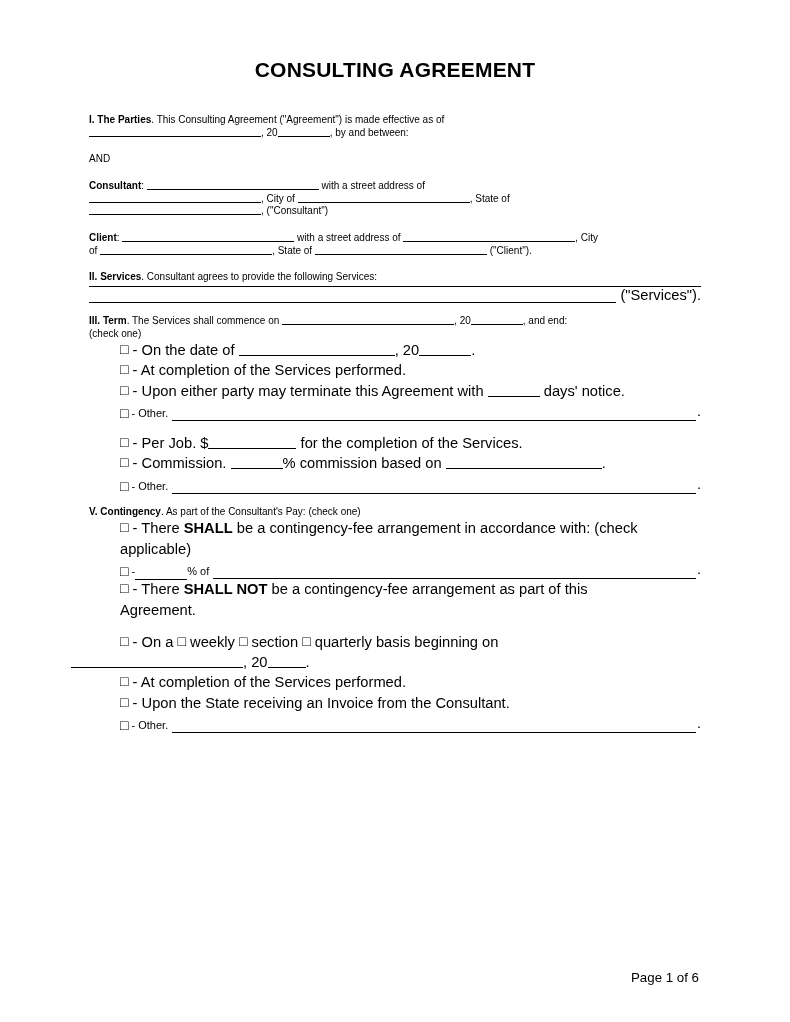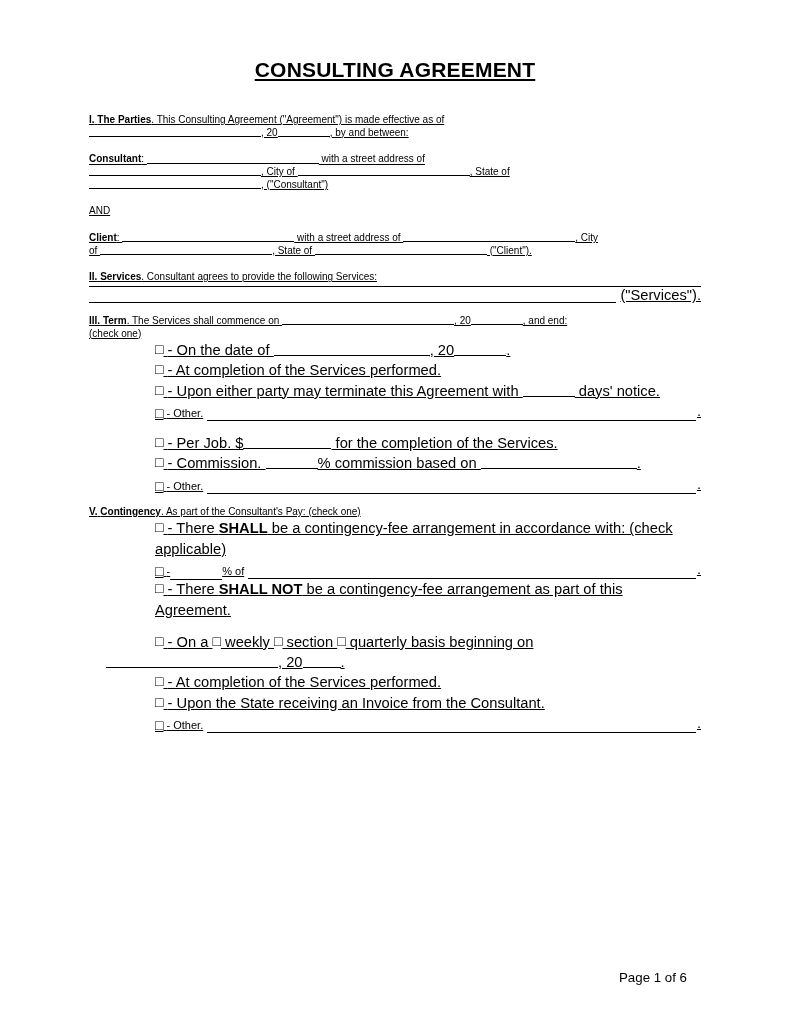--- a/index.html
+++ b/index.html
@@ -14,21 +14,20 @@
     color: #000000;
     overflow: hidden;
   }
   .page {
     position: relative;
     width: 790px;
     height: 1022px;
     background: #ffffff;
     box-sizing: border-box;
     padding: 0 89px 0 89px;
-    text-decoration: underline;
   }
   .doc-title {
     text-align: center;
     font-size: 21px;
     font-weight: bold;
     letter-spacing: 0.2px;
     margin: 0;
     padding-top: 57px;
     line-height: 1.2;
   }
@@ -36,21 +35,21 @@
     padding-top: 32px;
   }
   .para {
     font-size: 10px;
     line-height: 1.25;
     margin: 0 0 14px 0;
     text-align: left;
   }
   .para.tight { margin-bottom: 0; }
   .b { font-weight: bold; }
-  .indent-1 { margin-left: 66px; }
+  .indent-1 { margin-left: 31px; }
   .indent-2 { margin-left: 99px; }
   .checkline {
     font-size: 14.7px;
     line-height: 1.38;
     margin: 0;
   }
   .cbx {
     font-size: 14px;
     line-height: 1;
     display: inline-block;
@@ -89,48 +88,48 @@
   .otherline .blankgrow {
     flex: 1 1 auto;
     border-bottom: 1.3px solid #000;
     height: 15px;
     margin-left: 4px;
     margin-right: 1px;
   }
   .otherline .dot { flex: 0 0 auto; font-size: 14.7px; line-height: 1.38; }
   .footer {
     position: absolute;
-    right: 103px;
+    right: 91px;
     bottom: 36px;
     font-size: 13.3px;
     line-height: 1.2;
   }
 </style>
 </head>
 <body>
 
 <div class="page">
 
   <h1 class="doc-title">CONSULTING AGREEMENT</h1>
 
   <div class="body-block">
 
     <p class="para">
       <span class="b">I.</span><span class="b">&nbsp;</span><span class="b">The Parties</span><span>. This Consulting Agreement ("Agreement") is made effective as of</span><br>
       <span class="blank u-xl"></span><span>, 20</span><span class="blank u-sm"></span><span>, by and between:</span>
     </p>
+
+    <p class="para">AND</p>
 
     <p class="para">
       <span class="b">Consultant</span><span>: </span><span class="blank u-xl"></span><span> with a street address of</span><br>
       <span class="blank u-xl"></span><span>, City of </span><span class="blank u-xl"></span><span>, State of</span><br>
       <span class="blank u-xl"></span><span>, ("Consultant")</span>
     </p>
 
-    <p class="para">AND</p>
-
     <p class="para">
       <span class="b">Client</span><span>: </span><span class="blank u-xl"></span><span> with a street address of </span><span class="blank u-xl"></span><span>, City</span><br>
       <span>of </span><span class="blank u-xl"></span><span>, State of </span><span class="blank u-xl"></span><span> ("Client").</span>
     </p>
 
     <p class="para tight">
       <span class="b">II.</span><span class="b">&nbsp;</span><span class="b">Services</span><span>. Consultant agrees to provide the following Services:</span>
     </p>
     <div class="services-lines">
       <span class="rule-full"></span>

